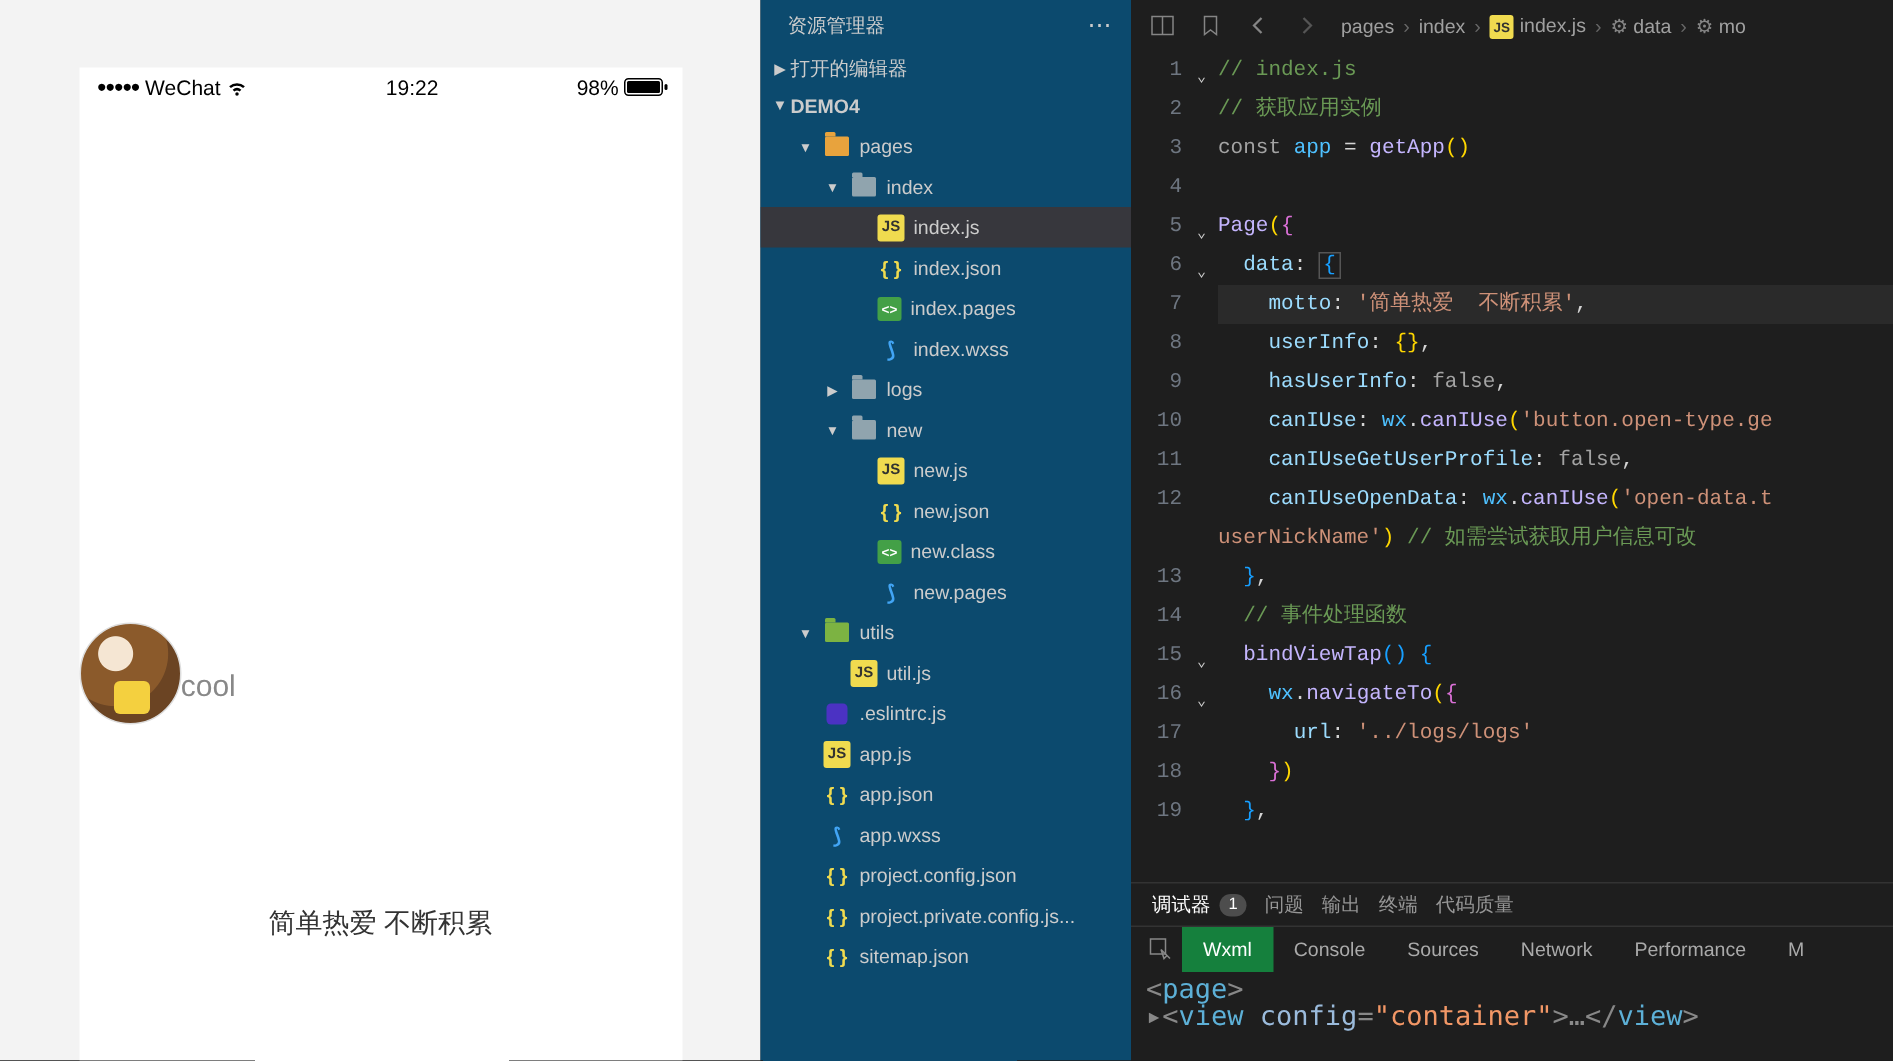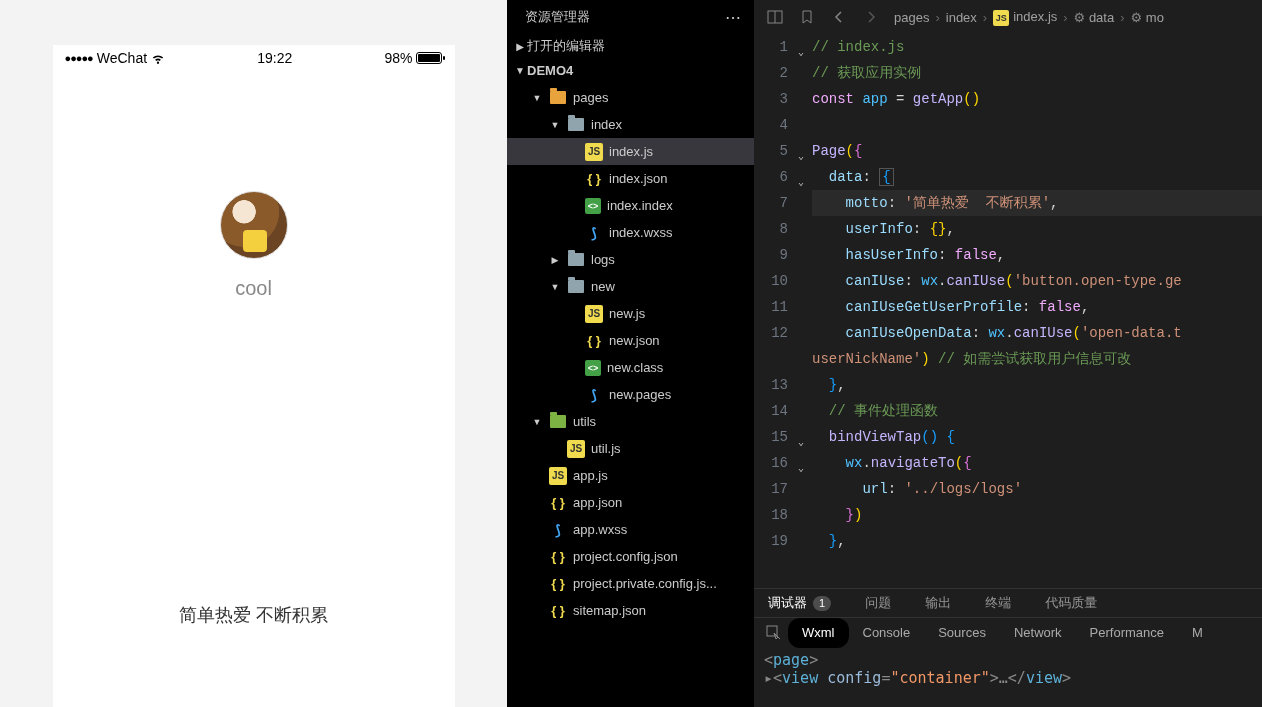--- a/index.html
+++ b/index.html
@@ -65,37 +65,37 @@
     background: #fff;
   }
   .capsule .half { flex:1; display:flex; align-items:center; justify-content:center; }
   .capsule .sep { width:1px; height:18px; background:#e5e5e5; }
   .target-icon {
     width: 18px; height:18px; border:2px solid #000; border-radius:50%;
     display:flex; align-items:center; justify-content:center;
   }
   .target-icon::after { content:""; width:6px; height:6px; background:#000; border-radius:50%; }
   .app-body {
-    flex:1; display:flex; flex-direction:column; align-items:center;
+    flex:1; display:flex; flex-direction:row; align-items:center;
     padding-top: 120px;
   }
   .avatar {
     width: 68px; height: 68px; border-radius: 50%;
     background: radial-gradient(circle at 35% 30%, #f5e6d3 18%, #8b5a2b 19% 55%, #6b4423 56% 100%);
     border: 1px solid #ddd;
     position:relative; overflow:hidden;
   }
   .avatar::after{content:"";position:absolute;left:22px;top:38px;width:24px;height:22px;background:#f4d03f;border-radius:4px;}
   .nickname { margin-top: 18px; font-size: 20px; color: #888; }
   .motto { position:absolute; bottom: 80px; left:0; right:0; text-align:center; font-size:18px; color:#333; }
 
   
   .explorer {
     width: 247px;
-    background: #000000;
+    background: #0c4a6e;
     display:flex; flex-direction:column;
     font-size: 13px;
     user-select:none;
   }
   .exp-header {
     height: 34px; display:flex; align-items:center; justify-content:space-between;
     padding: 0 12px 0 18px; color:#ccc;
   }
   .exp-header .dots3 { color:#ccc; font-size:16px; letter-spacing:1px; }
   .exp-section {
@@ -154,56 +154,56 @@
   }
   .gutter {
     width: 58px; text-align:right; color:#6e7681; padding-right:6px;
     position:relative;
   }
   .gutter .ln { height:26px; padding-right: 18px; position:relative;}
   .fold { position:absolute; right:2px; top:6px; font-size:10px; color:#ccc; cursor:pointer; }
   .code-lines { flex:1; white-space:pre; overflow:hidden; }
   .cl { height:26px; }
   .tk-comment { color:#6a9955; }
-  .tk-keyword { color:#f0abfc;text-align:right; }
+  .tk-keyword { color:#a3a3a3;text-align:right; }
   .tk-const { color:#4fc1ff;text-align:right; }
   .tk-func { color:#c4b5fd; }
   .tk-string { color:#ce9178; }
   .tk-prop { color:#9cdcfe; }
   .tk-punct { color:#d4d4d4; }
   .tk-bracket-y { color:#ffd700; }
   .tk-bracket-p { color:#da70d6; }
   .tk-bracket-b { color:#179fff; }
   .hl-line { background:#2a2a2a; }
   .box { border:1px solid #555; padding:0 2px; }
 
   
   .panel {
     height: 119px;
     border-top: 1px solid #333;
     background:#1e1e1e;
     display:flex; flex-direction:column;
     font-size:13px;
   }
   .panel-tabs {
-    height: 28px; display:flex; align-items:center; gap:34px;
+    height: 28px; display:flex; align-items:center; gap:12px;
     padding-left: 14px; color:#969696;
   }
   .panel-tabs .tab { cursor:pointer; display:flex; align-items:center; gap:6px;}
   .panel-tabs .tab.active { color:#fff; }
   .badge { background:#4d4d4d; color:#fff; border-radius:8px; padding:0 6px; font-size:11px; line-height:15px; }
   .devtool-tabs {
     height: 30px; display:flex; align-items:center; gap:0;
     padding-left: 6px; color:#aaa; border-top:1px solid #333;
   }
   .devtool-tabs .dt { padding: 0 14px; height:30px; display:flex; align-items:center; cursor:pointer; }
-  .devtool-tabs .dt.active { background:#000000; color:#fff;border-radius:12px; }
+  .devtool-tabs .dt.active { background:#15803d; color:#fff; }
   .devtool-tabs .picker { width:28px; display:flex; align-items:center; justify-content:center; }
   .wxml-output {
-    flex:1; font-family: Consolas, monospace; font-size:15px;
+    flex:1; font-family: Consolas, monospace; font-size:18px;
     padding: 4px 10px; color:#8a8a8a; line-height:18px;
   }
   .xml-tag{color:#5db0d7;} .xml-attr{color:#9bbbdc;} .xml-val{color:#f29766;} .xml-punct{color:#888;}
 </style>
 </head>
 <body>
 
 <div class="sim-wrap">
   <div class="phone">
     <div class="statusbar">
@@ -264,21 +264,21 @@
         <span>index.js</span>
       </div>
       <div class="tree-row" style="--indent: 60px;">
         <span class="tw"></span>
         <span class="ficon ic-json">{ }</span>
         <span>index.json</span>
       </div>
       <div class="tree-row" style="--indent: 60px;">
         <span class="tw"></span>
         <span class="ficon ic-wxml">&lt;&gt;</span>
-        <span>index.index</span>
+        <span>index.pages</span>
       </div>
       <div class="tree-row" style="--indent: 60px;">
         <span class="tw"></span>
         <span class="ficon ic-wxss">⟆</span>
         <span>index.wxss</span>
       </div>
       <div class="tree-row" style="--indent: 42px;">
         <span class="tw">▶</span>
         <span class="ficon">
           <span class="ic-folder grey"></span>
@@ -316,20 +316,27 @@
         <span class="tw">▼</span>
         <span class="ficon">
           <span class="ic-folder green"></span>
         </span>
         <span>utils</span>
       </div>
       <div class="tree-row" style="--indent: 42px;">
         <span class="tw"></span>
         <span class="ficon ic-js">JS</span>
         <span>util.js</span>
+      </div>
+      <div class="tree-row" style="--indent: 24px;">
+        <span class="tw"></span>
+        <span class="ficon">
+          <span class="ic-eslint"></span>
+        </span>
+        <span>.eslintrc.js</span>
       </div>
       <div class="tree-row" style="--indent: 24px;">
         <span class="tw"></span>
         <span class="ficon ic-js">JS</span>
         <span>app.js</span>
       </div>
       <div class="tree-row" style="--indent: 24px;">
         <span class="tw"></span>
         <span class="ficon ic-json">{ }</span>
         <span>app.json</span>

